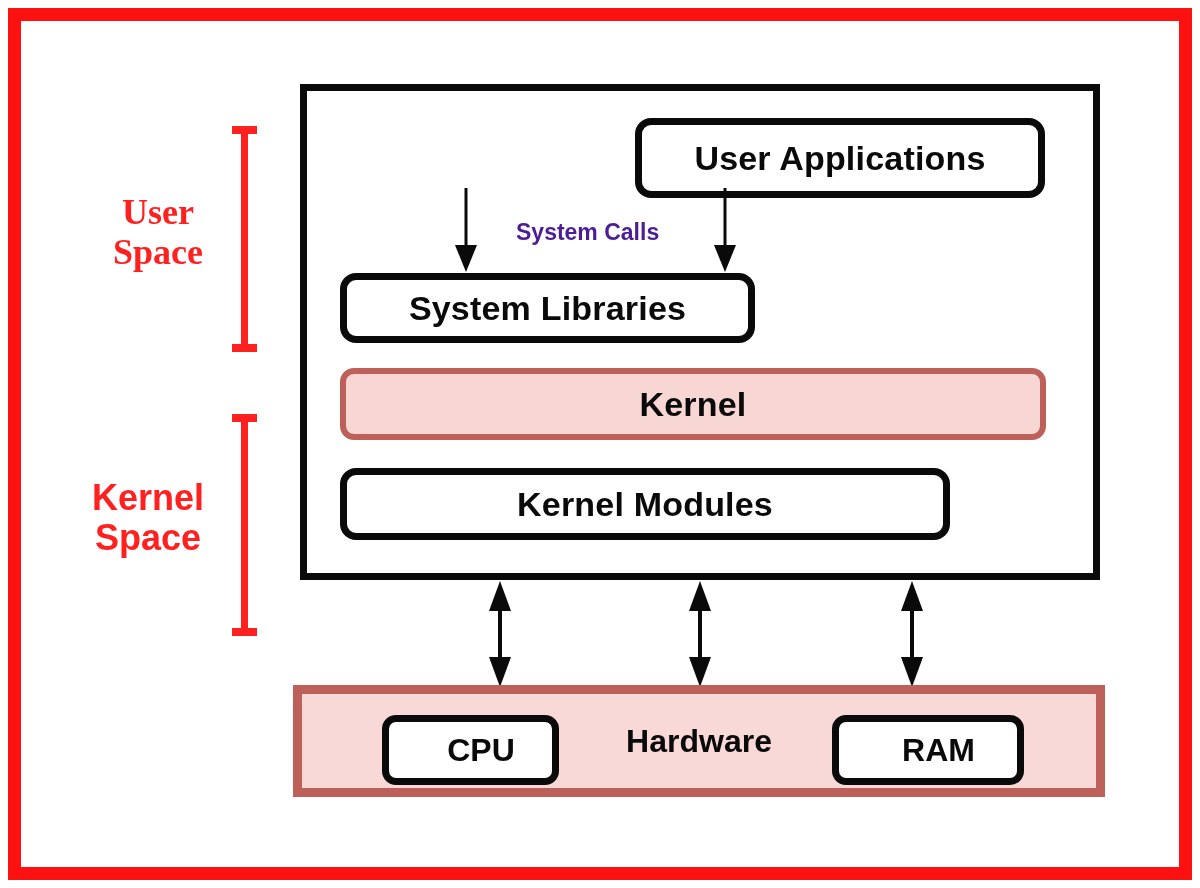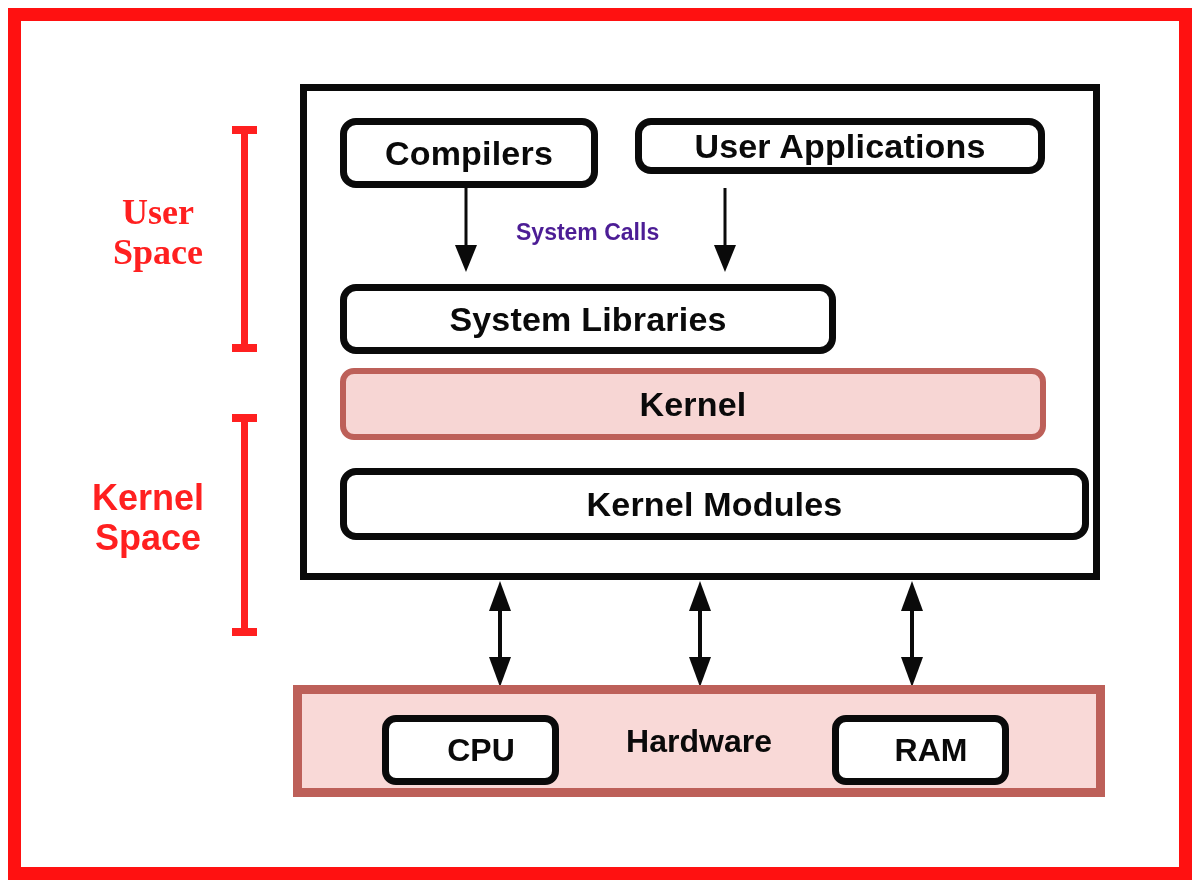--- a/index.html
+++ b/index.html
@@ -169,29 +169,28 @@
   <div class="space-bracket" style="left:232px; top:414px; width:25px; height:222px;">
     <div class="cap top"></div>
     <div class="stem"></div>
     <div class="cap bot"></div>
   </div>
   <div class="space-label" style="left:68px; top:478px; width:160px;">Kernel
 Space</div>
 
   <div id="os-container"></div>
 
-  <div class="node" style="left:340px; top:118px; width:258px; height:70px;">Compilers</div>
-
-  <div class="node" style="left:635px; top:118px; width:410px; height:56px;">User Applications</div>
-
-  <div class="node" style="left:340px; top:284px; width:496px; height:70px;">System Libraries</div>
+
+  <div class="node" style="left:635px; top:118px; width:410px; height:80px;">User Applications</div>
+
+  <div class="node" style="left:340px; top:273px; width:415px; height:70px;">System Libraries</div>
 
   <div class="node kernel" style="left:340px; top:368px; width:706px; height:72px;">Kernel</div>
 
-  <div class="node" style="left:340px; top:468px; width:749px; height:72px;">Kernel Modules</div>
+  <div class="node" style="left:340px; top:468px; width:610px; height:72px;">Kernel Modules</div>
 
   <svg class="arrow-svg" style="left:448px; top:188px; width:36px; height:86px;" viewBox="0 0 36 86">
     <line x1="18" y1="0" x2="18" y2="64" stroke="#0a0a0a" stroke-width="3"></line>
     <polygon points="18,84 7,57 29,57" fill="#0a0a0a"></polygon>
   </svg>
 
   <svg class="arrow-svg" style="left:707px; top:188px; width:36px; height:86px;" viewBox="0 0 36 86">
     <line x1="18" y1="0" x2="18" y2="64" stroke="#0a0a0a" stroke-width="3"></line>
     <polygon points="18,84 7,57 29,57" fill="#0a0a0a"></polygon>
   </svg>
@@ -214,16 +213,16 @@
     <line x1="16" y1="16" x2="16" y2="90" stroke="#0a0a0a" stroke-width="4"></line>
     <polygon points="16,0 5,30 27,30" fill="#0a0a0a"></polygon>
     <polygon points="16,106 5,76 27,76" fill="#0a0a0a"></polygon>
   </svg>
 
   <div id="hardware-band">
     <div id="hardware-label">Hardware</div>
 
     <div class="hw-node" style="left:80px; top:21px; width:177px; height:70px;">CPU</div>
 
-    <div class="hw-node" style="left:530px; top:21px; width:177px; height:70px;">RAM</div>
+    <div class="hw-node" style="left:530px; top:21px; width:192px; height:70px;">RAM</div>
   </div>
 
 </div>
 
 </body></html>

